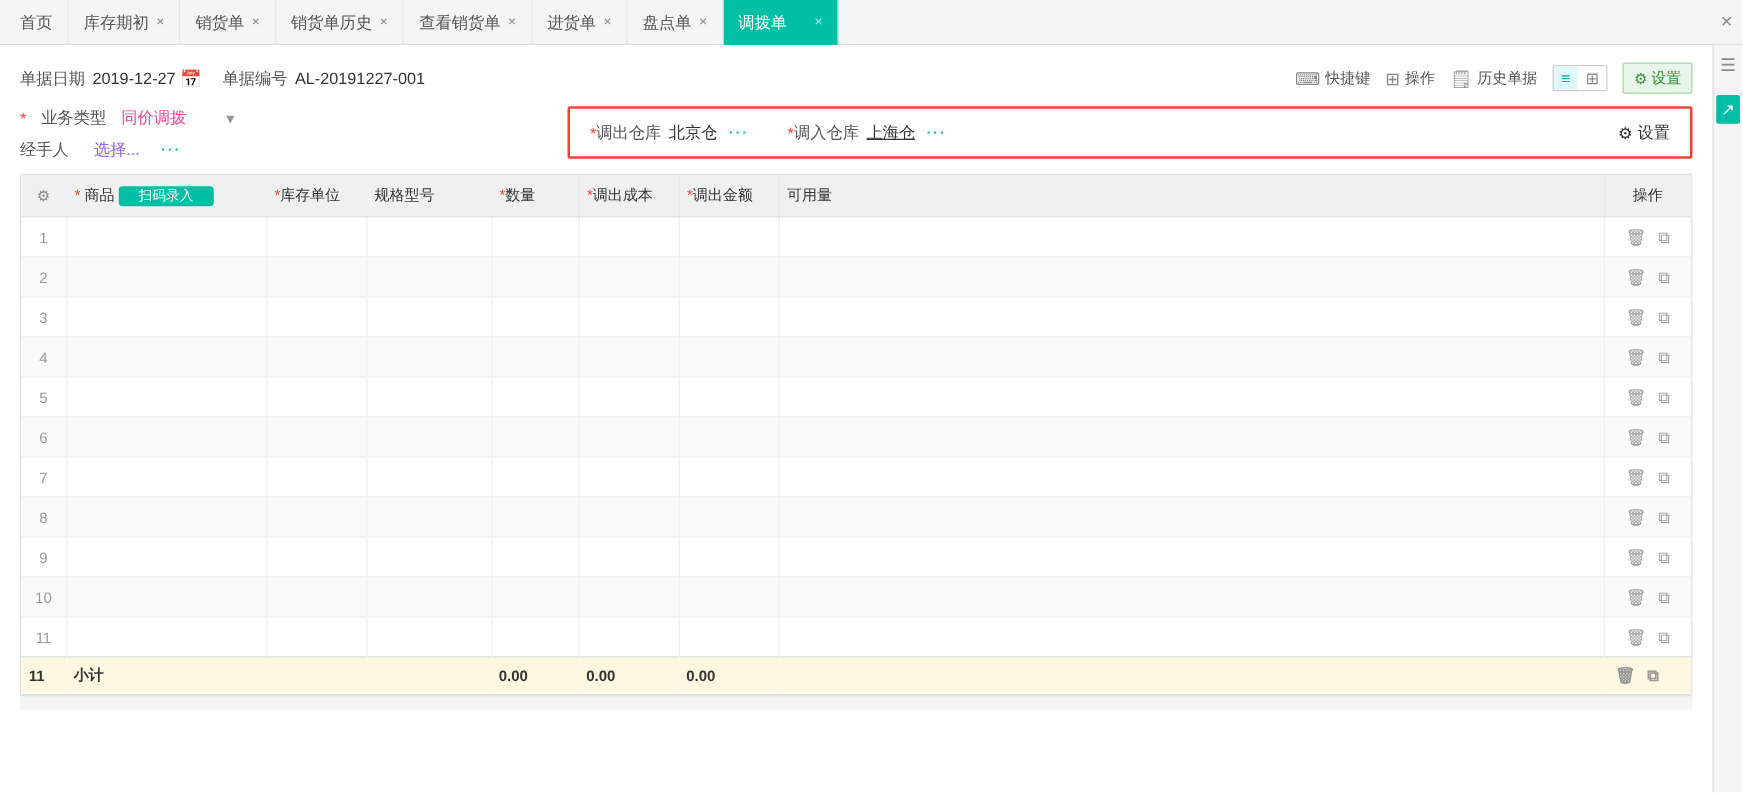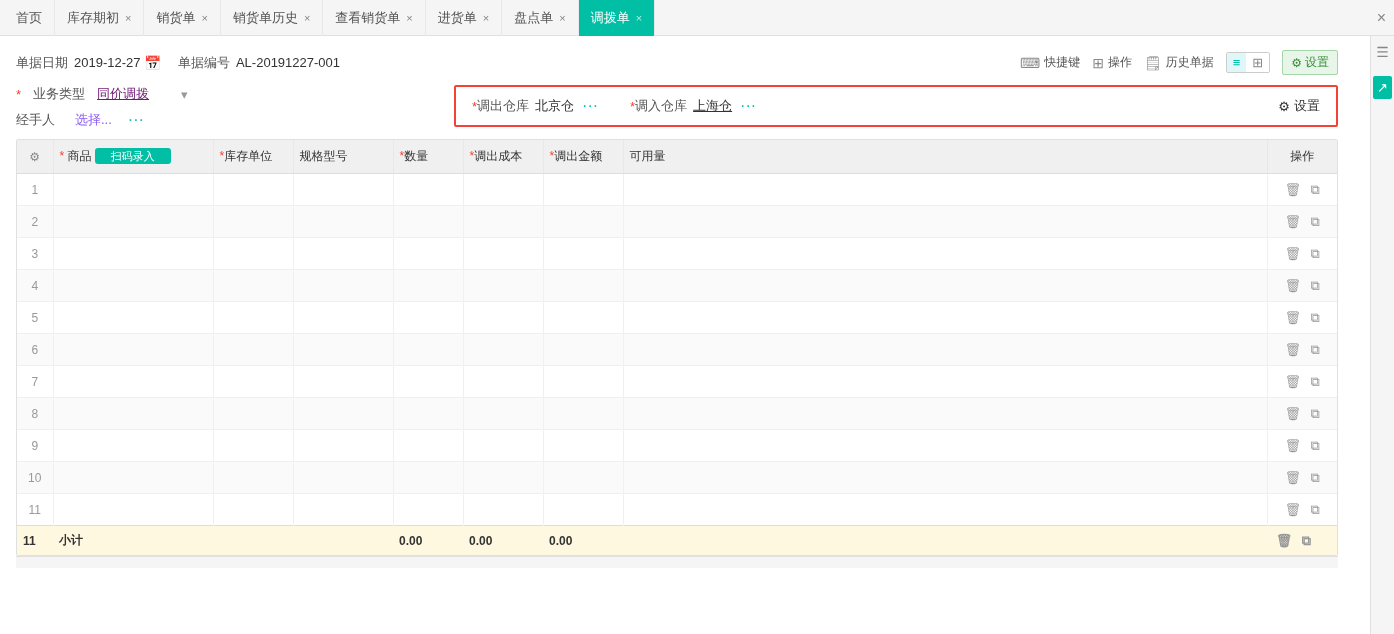--- a/index.html
+++ b/index.html
@@ -16,20 +16,21 @@
     .tab-item {
       display: flex; align-items: center;
       padding: 0 12px; height: 36px;
       cursor: pointer; font-size: 13px; color: #555;
       white-space: nowrap;
       border-right: 1px solid #e8e8e8;
     }
     .tab-item.active {
       background: #00bfa5; color: #fff;
       border-radius: 0;
+      gap: 16px;
     }
     .tab-close {
       margin-left: 6px; font-size: 11px; cursor: pointer;
       color: inherit; opacity: 0.7;
     }
     .tab-bar-close {
       position: absolute; right: 8px; top: 50%; transform: translateY(-50%);
       font-size: 16px; cursor: pointer; color: #888;
     }
     .field-label { color: #555; font-size: 13px; }
@@ -66,21 +67,21 @@
 
     
     .biz-row {
       display: flex; align-items: center; margin-bottom: 8px;
       gap: 12px;
     }
     .biz-select {
       display: flex; align-items: center; gap: 4px;
     }
     .biz-select-value {
-      color: #701a75; min-width: 80px; text-decoration: underline;
+      color: #ec4899; min-width: 80px;
     }
     .dropdown-arrow { color: #999; cursor: pointer; }
     .person-row {
       display: flex; align-items: center; gap: 8px;
       color: #555;
     }
     .person-placeholder { color: #8b5cf6; margin-left: 12px; }
 
     
     .table-wrap { border: 1px solid #e0e0e0; border-radius: 2px; overflow: hidden; }
@@ -124,21 +125,21 @@
     .col-amount { width: 80px; }
     .col-op { width: 70px; }
     .side-icon {
       font-size: 14px; color: #888; cursor: pointer;
     }
     .side-icon.green { background: #00bfa5; color: #fff; padding: 4px; border-radius: 2px; font-size: 13px; }
 
     
     .scroll-row { height: 12px; background: #f5f5f5; border-top: 1px solid #e0e0e0; }
 
-    .main-layout { display: flex; gap: 16px; }
+    .main-layout { display: flex; }
     .main-content { flex: 1; padding: 10px 16px; overflow: hidden; }
     .sidebar { width: 24px; }
   </style>
 </head>
 <body>
 
 <div class="tab-bar">
   <div class="tab-item">
     <span>首页</span>
   </div>

